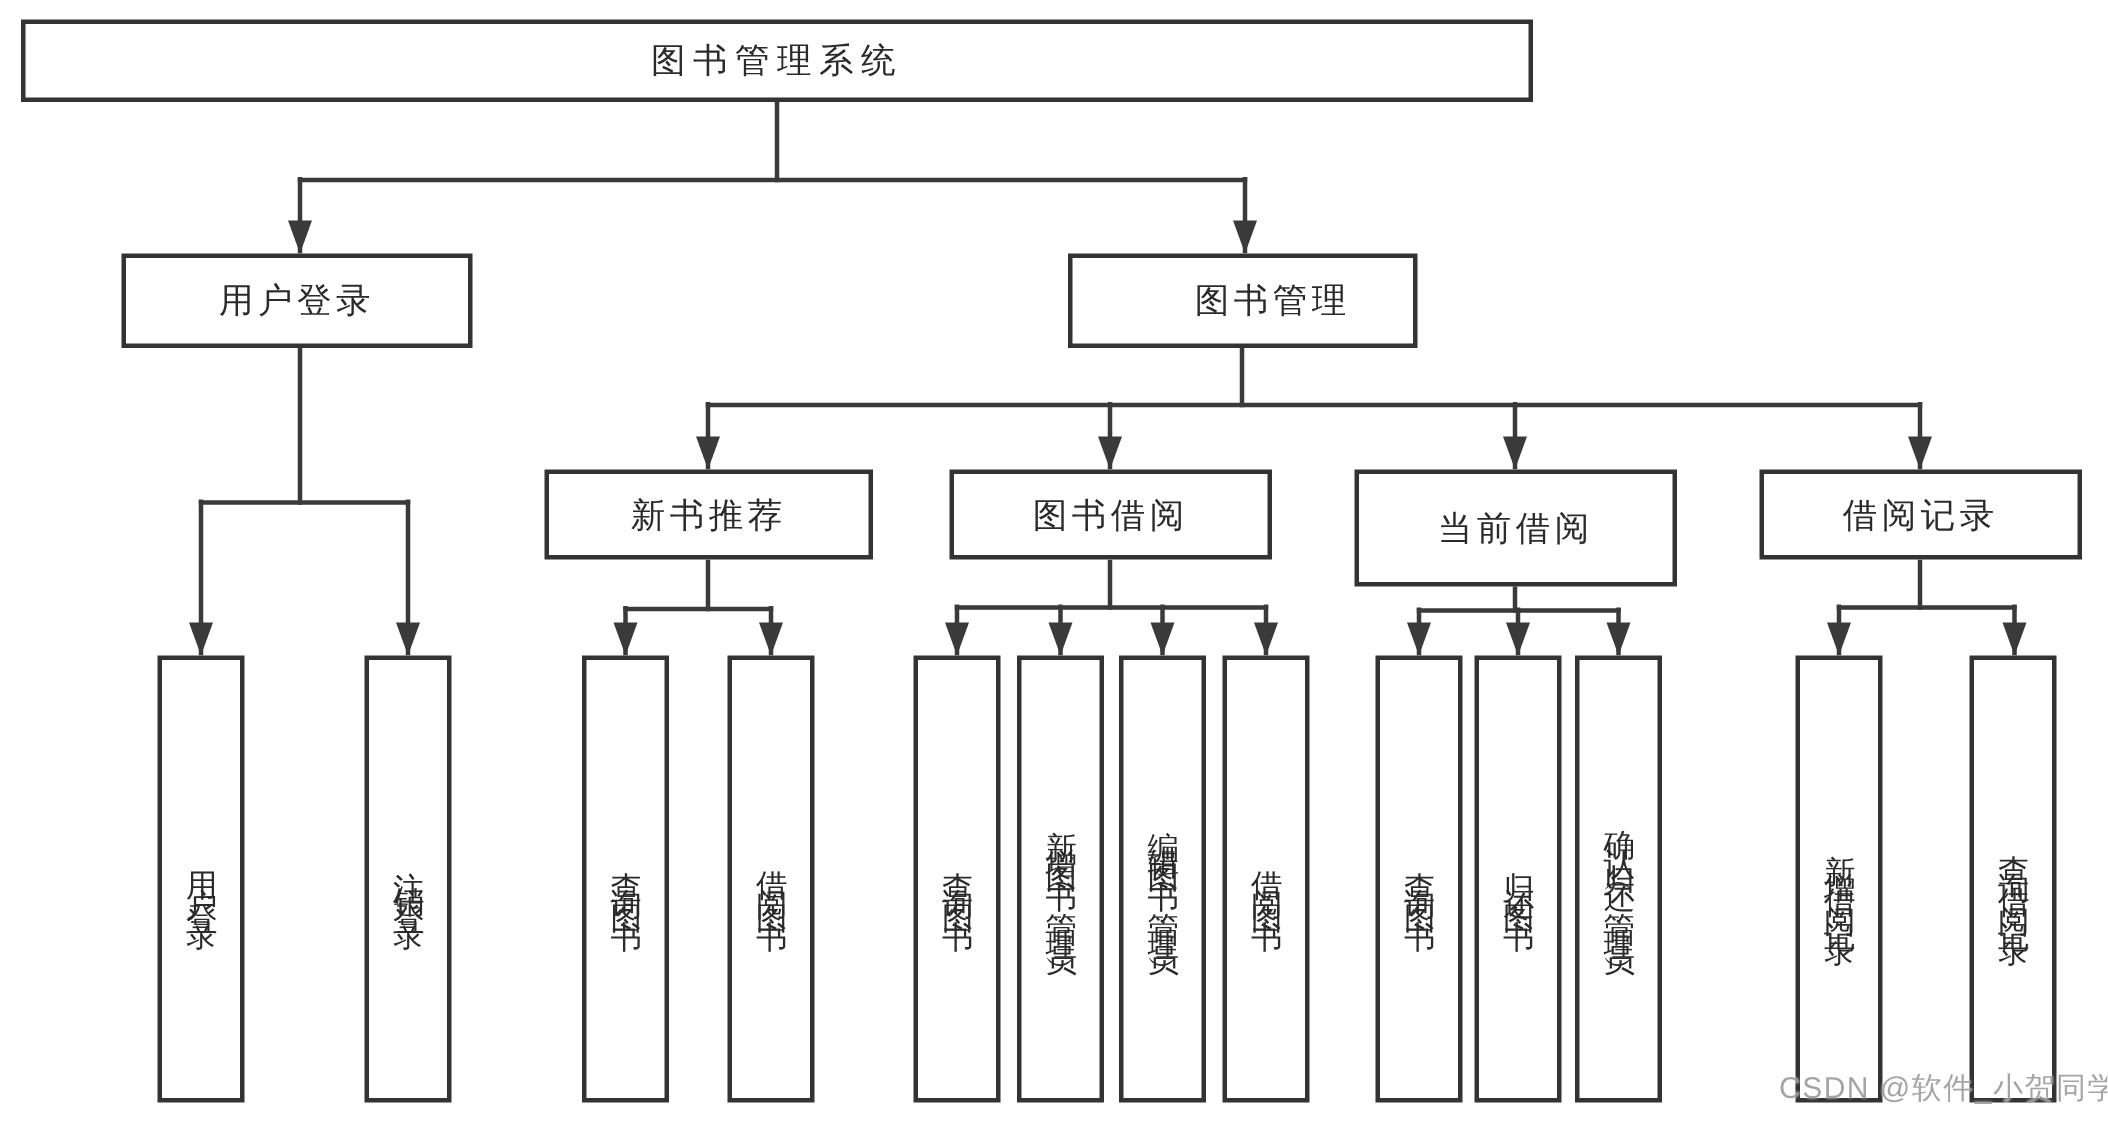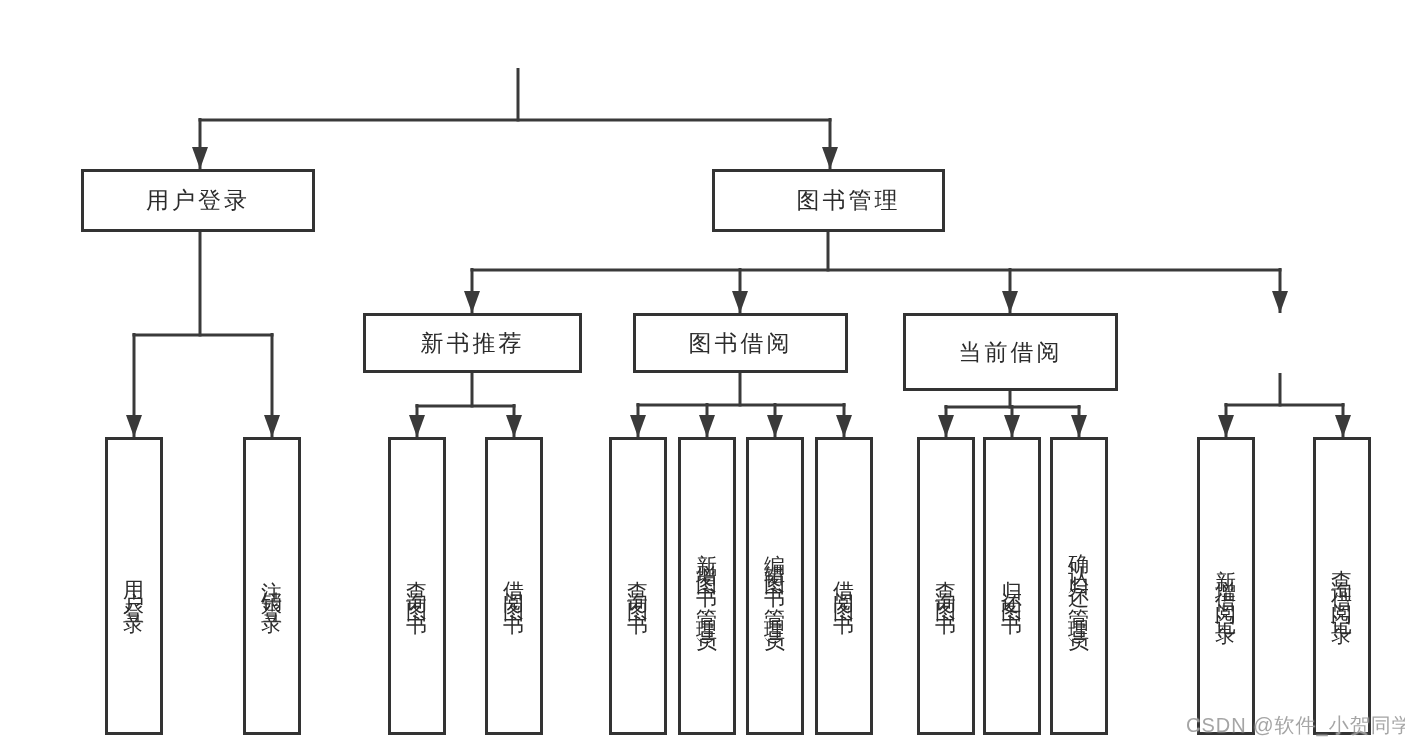--- a/index.html
+++ b/index.html
@@ -123,37 +123,43 @@
     </g>
 
     <g>
       <line x1="1280" y1="373" x2="1280" y2="406.5"></line>
       <line x1="1224.5" y1="405" x2="1344.5" y2="405"></line>
       <line x1="1226" y1="403" x2="1226" y2="437" marker-end="url(#arrow)"></line>
       <line x1="1343" y1="403" x2="1343" y2="437" marker-end="url(#arrow)"></line>
     </g>
   </svg>
 
+  <div class="node root-box" style="left:14px; top:13px; width:1008px; height:55px;">
+    <span class="h-label">图书管理系统</span>
+  </div>
 
   <div class="node" style="left:81px; top:169px; width:234px; height:63px;">
     <span class="h-label">用户登录</span>
   </div>
   <div class="node" style="left:712px; top:169px; width:233px; height:63px;padding-left:40px;">
     <span class="h-label">图书管理</span>
   </div>
 
   <div class="node" style="left:363px; top:313px; width:219px; height:60px;text-align:right;">
     <span class="h-label">新书推荐</span>
   </div>
   <div class="node" style="left:633px; top:313px; width:215px; height:60px;">
     <span class="h-label">图书借阅</span>
   </div>
   <div class="node" style="left:903px; top:313px; width:215px; height:78px;">
     <span class="h-label">当前借阅</span>
   </div>
+  <div class="node" style="left:1173px; top:313px; width:215px; height:60px;">
+    <span class="h-label">借阅记录</span>
+  </div>
 
   <div class="node leaf" style="left:105px;">
     <span class="v-label">用户登录</span>
   </div>
   <div class="node leaf" style="left:243px;">
     <span class="v-label">注销登录</span>
   </div>
   <div class="node leaf" style="left:388px;">
     <span class="v-label">查询图书</span>
   </div>

